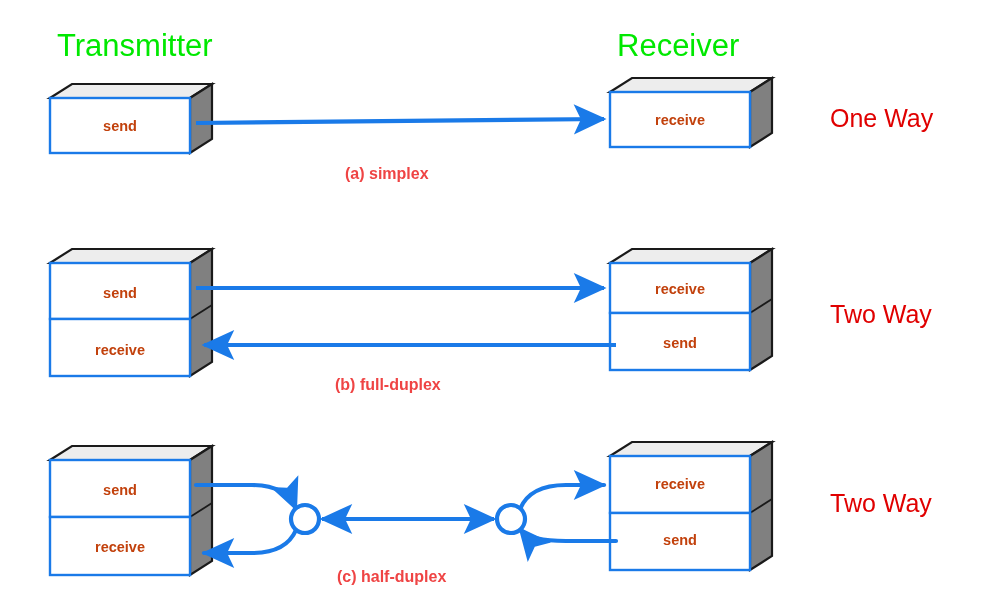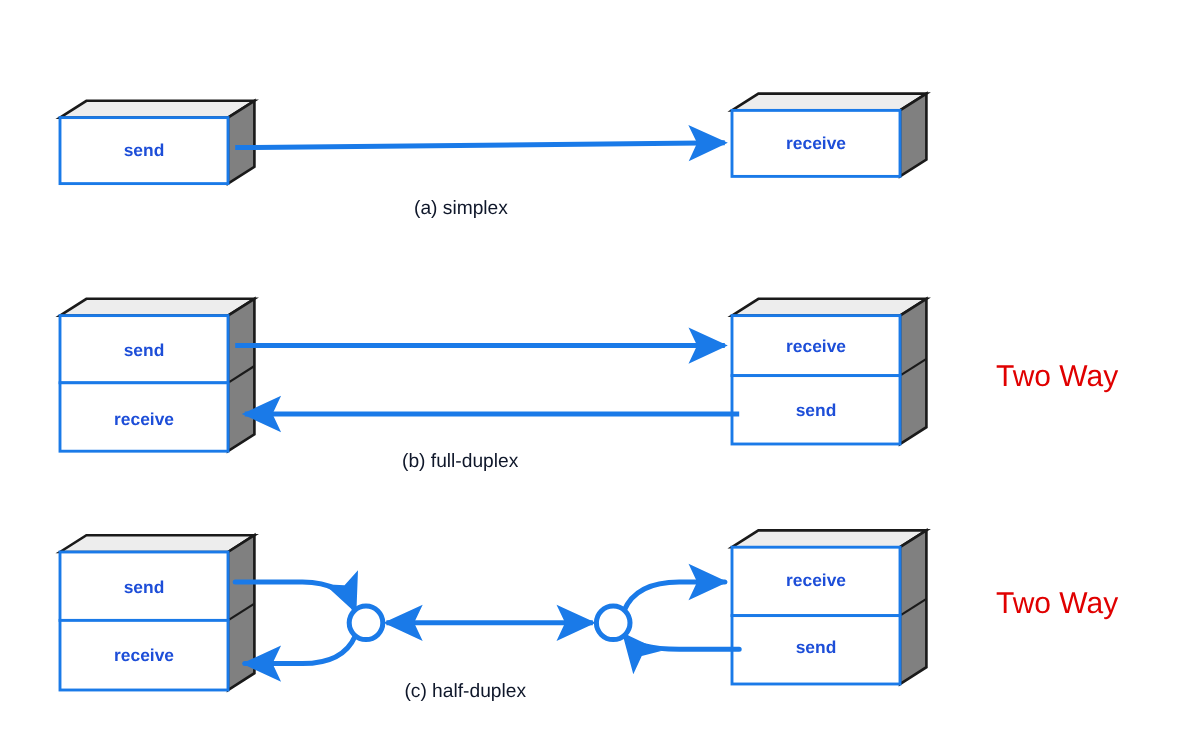--- a/index.html
+++ b/index.html
@@ -33,39 +33,41 @@
   .side-label {
     position: absolute;
     font-size: 25px;
     font-weight: 400;
     color: #e00000;
     white-space: nowrap;
   }
   .caption {
     position: absolute;
     font-size: 16px;
-    font-weight: normal;
-    color: #0f172a;
+    font-weight: bold;
+    color: #ef4444;
     white-space: nowrap;
   }
   .cell-label {
     position: absolute;
     font-size: 14.5px;
     font-weight: bold;
-    color: #1d4ed8;
+    color: #c2410c;
     white-space: nowrap;
     text-align: right;
     transform: translate(-50%, -50%);
   }
 </style>
 </head>
 <body>
 
 <div id="stage">
 
+  <div class="hdr" style="left:57px; top:28px;">Transmitter</div>
+  <div class="hdr" style="left:617px; top:28px;">Receiver</div>
 
   <svg id="diagram-svg" viewBox="0 0 1000 608">
     <defs>
       <marker id="ah" markerWidth="9" markerHeight="9" refX="7.6" refY="4.5" orient="auto" markerUnits="strokeWidth">
         <path d="M0.4,0.9 L8.2,4.5 L0.4,8.1 L2.1,4.5 Z" fill="#1a7ae8"></path>
       </marker>
     </defs>
 
     <g>
 
@@ -151,16 +153,17 @@
 
   <div class="cell-label" style="left:120px; top:490px;">send</div>
   <div class="cell-label" style="left:120px; top:547px;">receive</div>
   <div class="cell-label" style="left:680px; top:484px;">receive</div>
   <div class="cell-label" style="left:680px; top:540px;">send</div>
 
   <div class="caption" style="left:345px; top:165px;">(a)  simplex</div>
   <div class="caption" style="left:335px; top:376px;">(b)  full-duplex</div>
   <div class="caption" style="left:337px; top:568px;">(c)  half-duplex</div>
 
+  <div class="side-label" style="left:830px; top:104px;">One Way</div>
   <div class="side-label" style="left:830px; top:300px;">Two Way</div>
   <div class="side-label" style="left:830px; top:489px;">Two Way</div>
 
 </div>
 
 </body></html>

